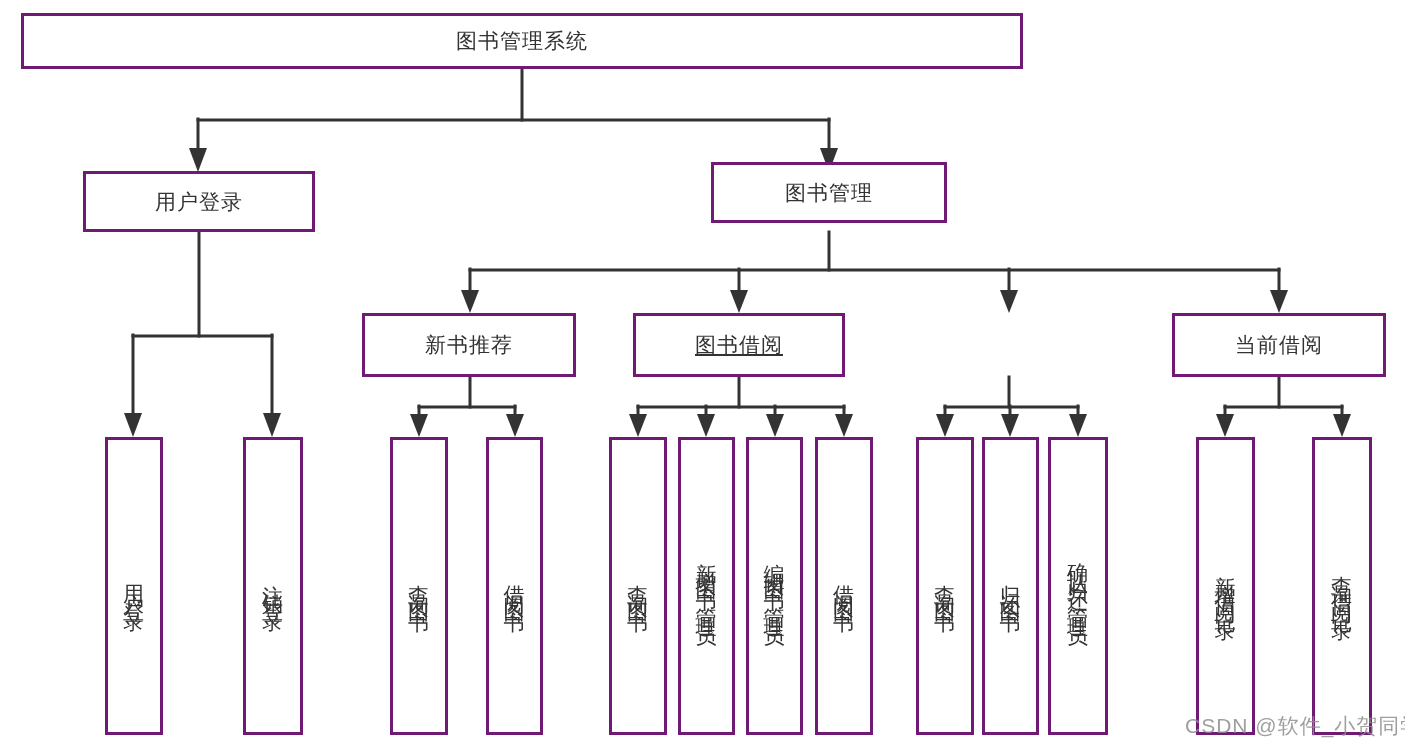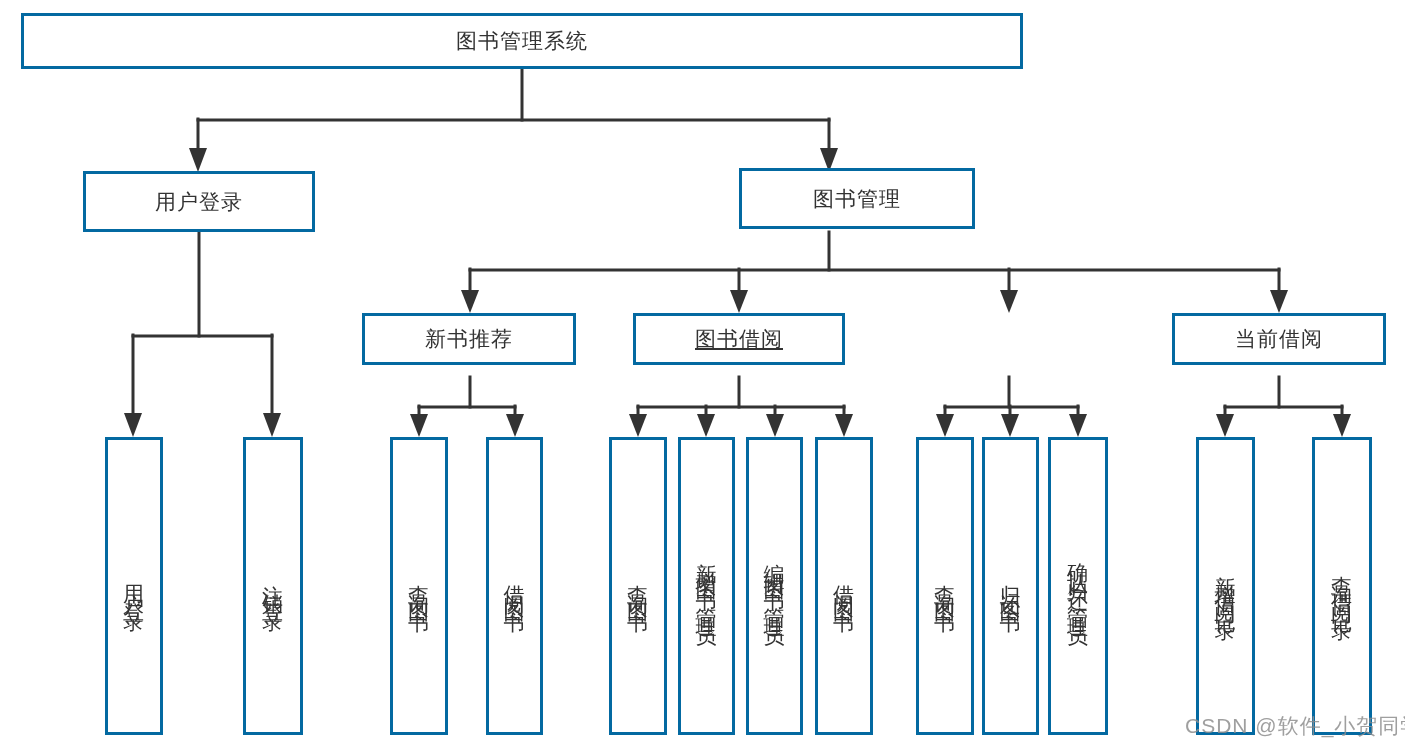--- a/index.html
+++ b/index.html
@@ -2,31 +2,31 @@
 <html><head>
 <meta charset="utf-8">
 <style>
   html,body{margin:0;padding:0;background:#ffffff;}
   #stage{
     position:relative;width:1405px;height:747px;background:#ffffff;overflow:hidden;
     font-family:"Liberation Sans","DejaVu Sans",sans-serif;color:#333333;
   }
   #connectors{position:absolute;left:0;top:0;width:1405px;height:747px;z-index:1;pointer-events:none;}
   .box{
-    position:absolute;box-sizing:border-box;border:3px solid #0369a1;background:#ffffff;
+    position:absolute;box-sizing:border-box;border:3px solid #701a75;background:#ffffff;
     display:flex;align-items:center;justify-content:center;z-index:2;
     font-size:21px;letter-spacing:1px;white-space:nowrap;text-align:right;
   }
   
   .root{left:21px;top:13px;width:1002px;height:56px;}
   
   .n-user-login{left:83px;top:171px;width:232px;height:61px;}
-  .n-book-mgmt{left:711px;top:168px;width:236px;height:61px;margin-left:28px;}
+  .n-book-mgmt{left:711px;top:162px;width:236px;height:61px;}
   
-  .lvl3{top:313px;height:52px;}
+  .lvl3{top:313px;height:64px;}
   .n-new-books{left:362px;width:214px;}
   .n-book-borrow{left:633px;width:212px;text-decoration:underline;}
   .n-current-borrow{left:903px;width:213px;}
   .n-borrow-records{left:1172px;width:214px;}
   
   .leaf{top:437px;height:298px;}
   .leaf .vtxt{
     writing-mode:vertical-rl;text-orientation:mixed;
     font-size:21px;letter-spacing:9px;line-height:1;color:#333333;
   }

